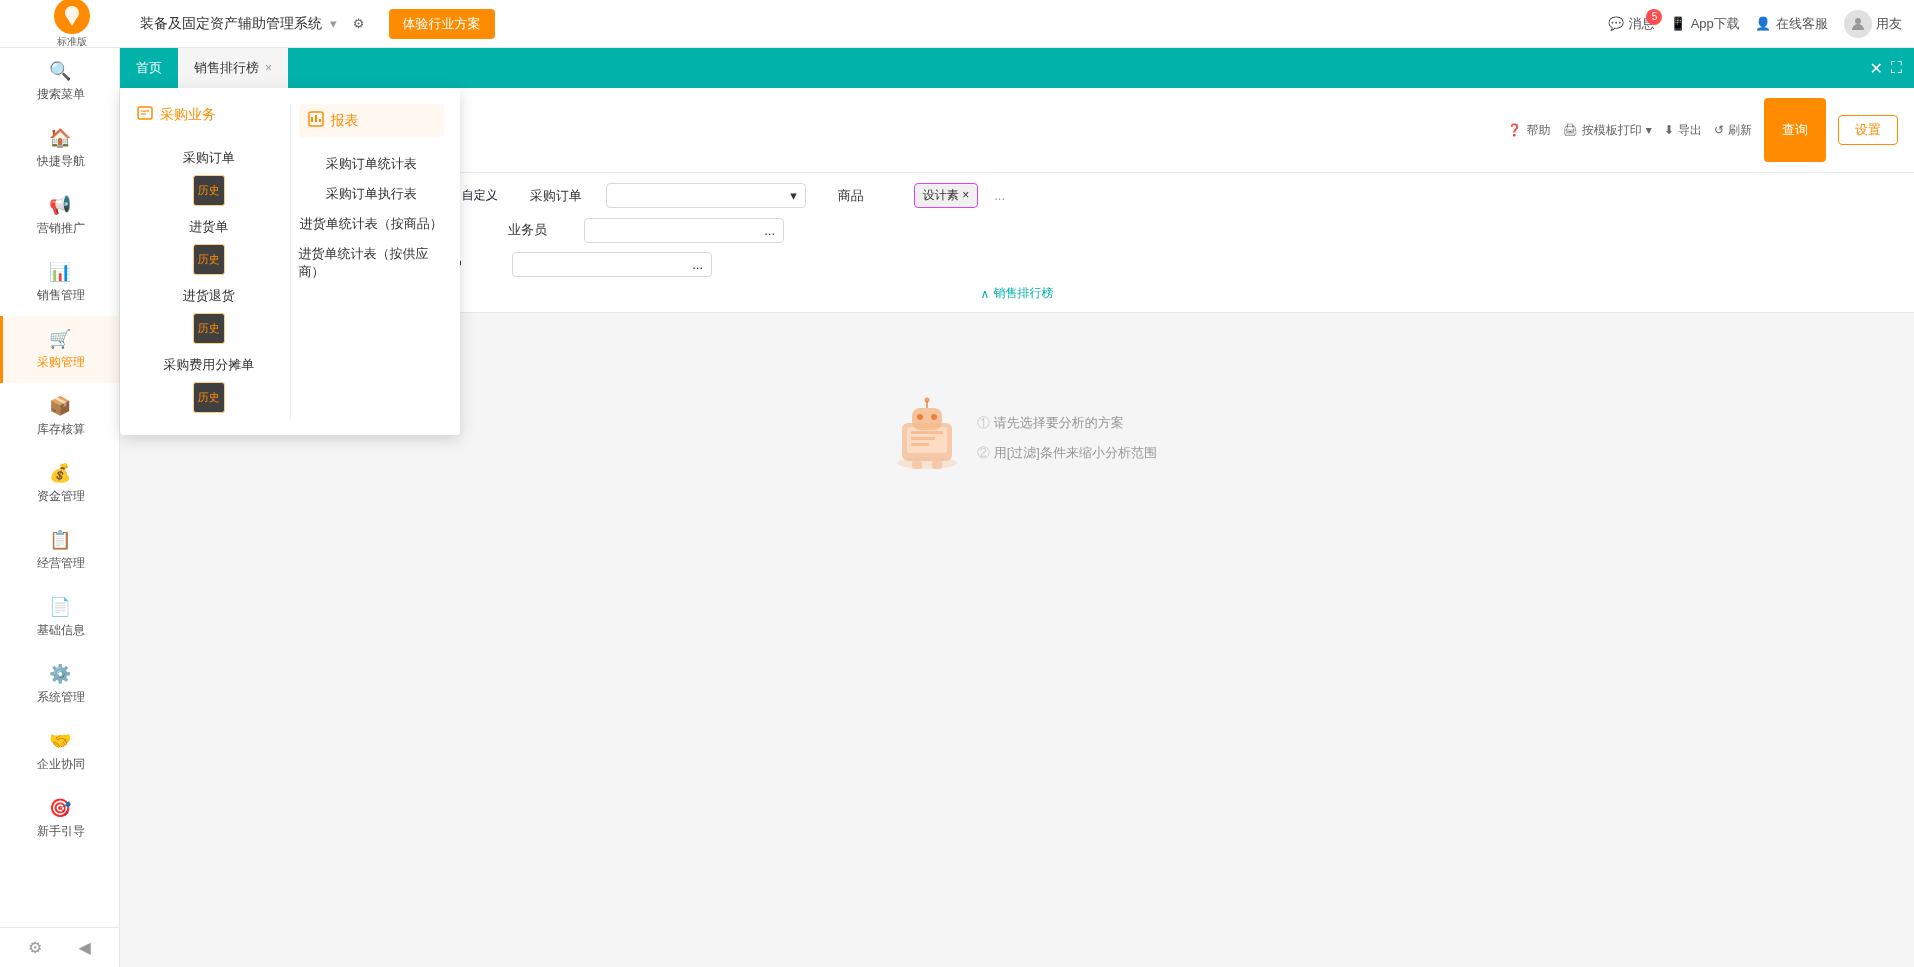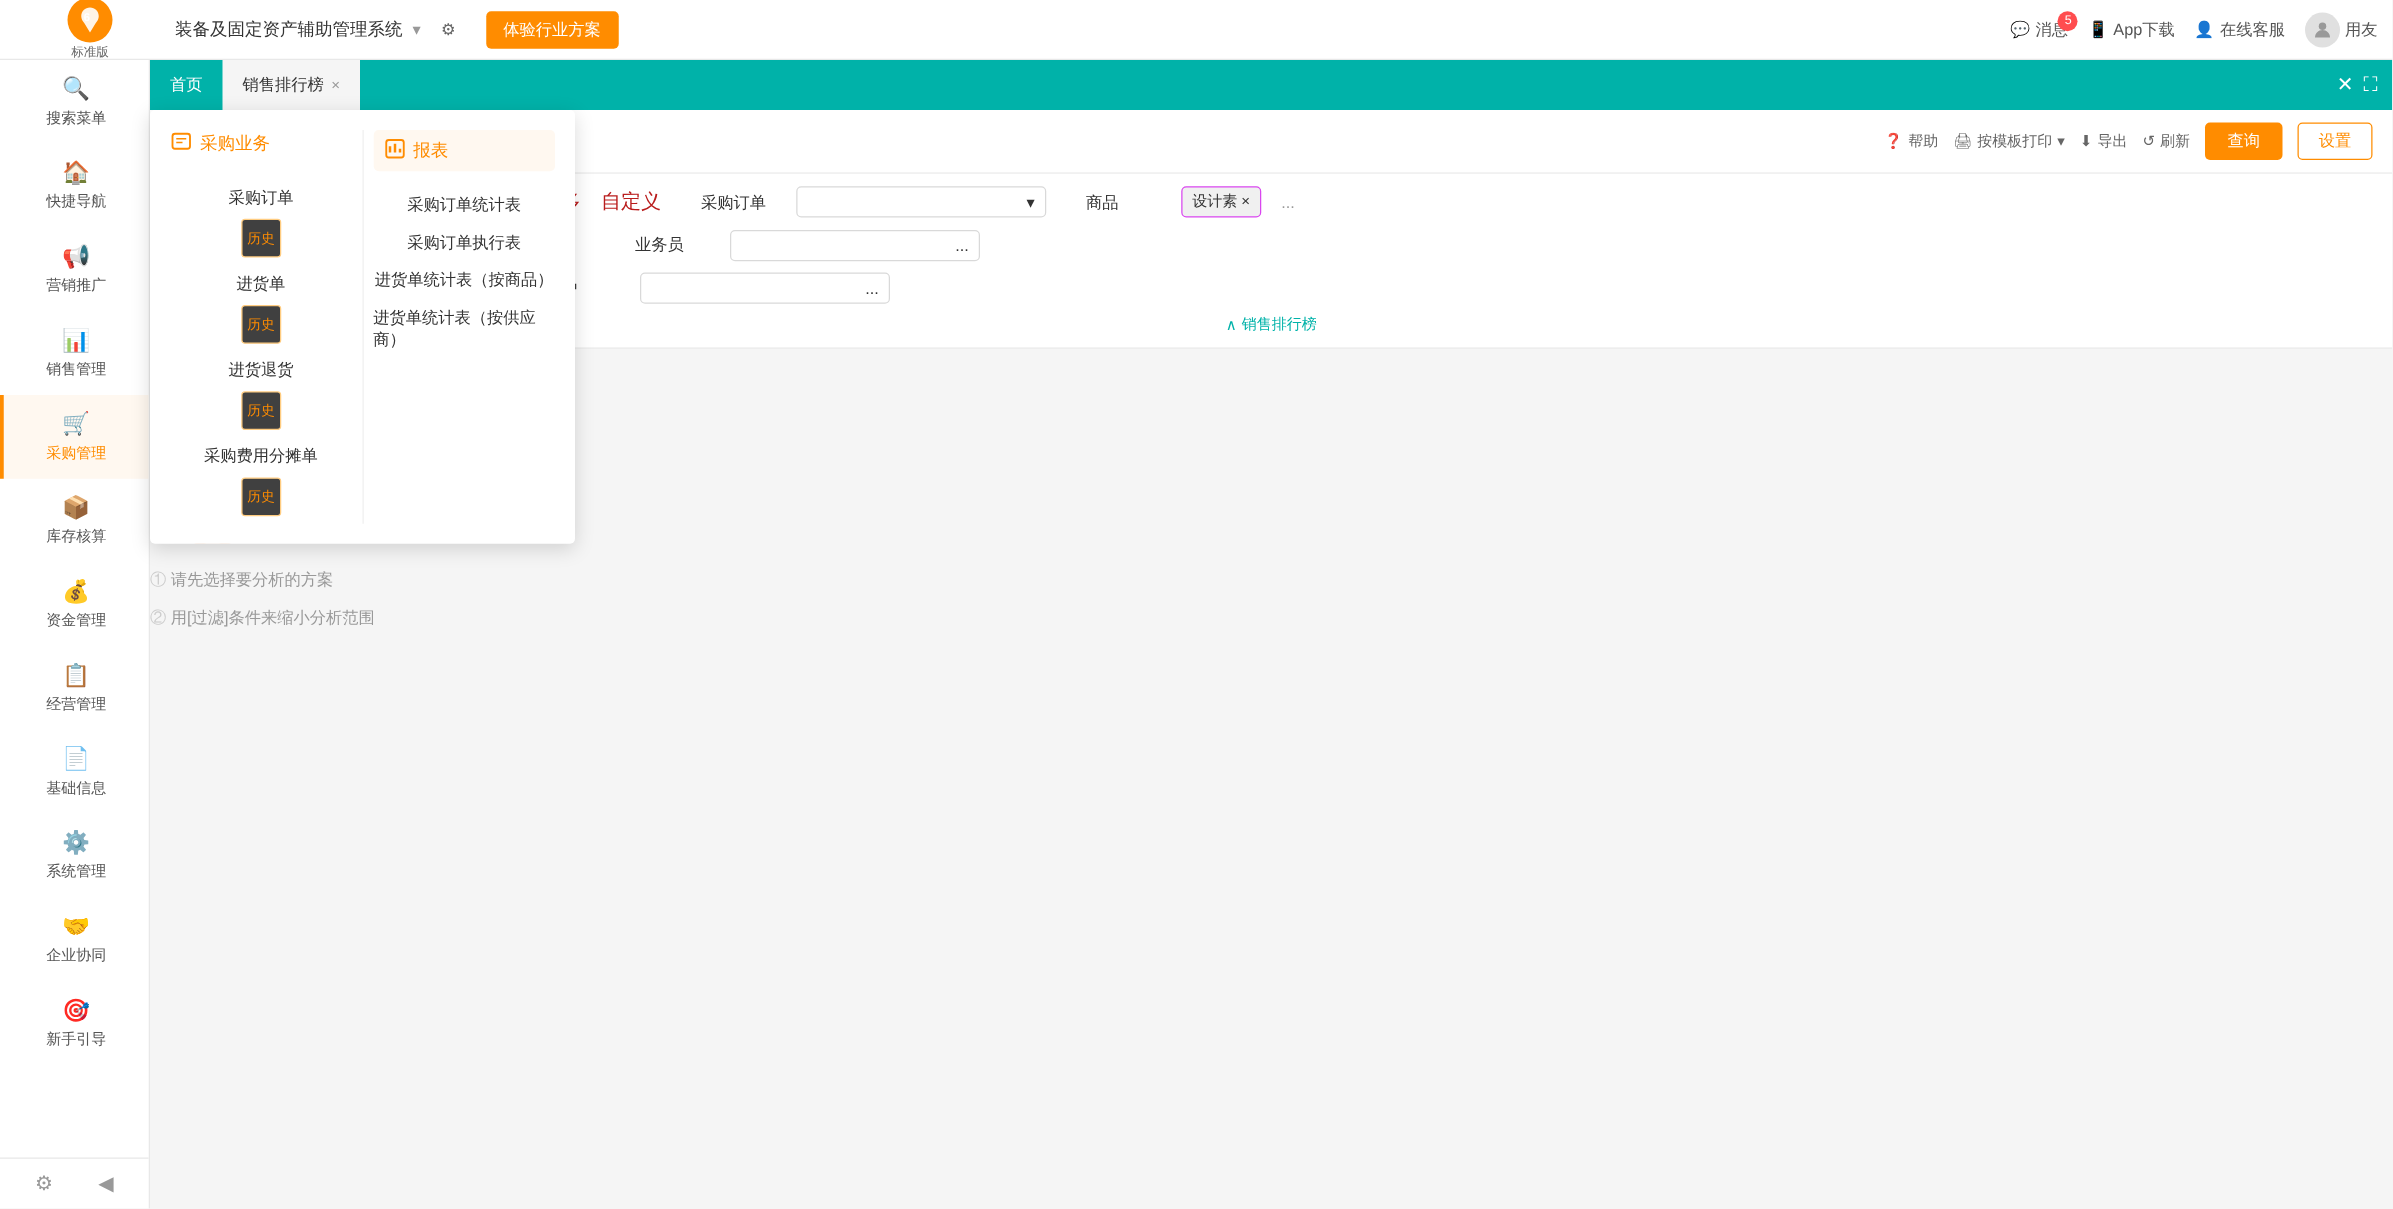--- a/index.html
+++ b/index.html
@@ -242,21 +242,21 @@
     .filter-toolbar-item {
       display: flex;
       align-items: center;
       gap: 4px;
       cursor: pointer;
     }
     .query-btn {
       background: #ff8c00;
       color: white;
       border: none;
-      padding: 6px 18px;
+      padding: 23px 18px;
       border-radius: 4px;
       cursor: pointer;
       font-size: 13px;
     }
     .set-btn {
       background: white;
       color: #ff8c00;
       border: 1px solid #ff8c00;
       padding: 5px 16px;
       border-radius: 4px;
@@ -287,23 +287,24 @@
       cursor: pointer;
     }
     .date-range {
       display: flex;
       align-items: center;
       gap: 4px;
       font-size: 13px;
       color: #333;
     }
     .date-link {
-      color: #b91c1c;
-      cursor: pointer;
-      font-size: 16px;
+      color: #0f172a;
+      cursor: pointer;
+      font-size: 12px;
+      font-family: Liberation Serif, serif;
     }
     .tag-item {
       background: #f0f0f0;
       border: 1px solid #d946ef;
       border-radius: 4px;
       padding: 3px 8px;
       font-size: 12px;
       color: #333;
       display: flex;
       align-items: center;
@@ -318,21 +319,22 @@
       cursor: pointer;
       font-size: 12px;
       display: flex;
       align-items: center;
       gap: 4px;
     }
 
     
     .empty-state {
       display: flex;
-      flex-direction: column;
+      flex-direction: row;
+      align-items: center;
       justify-content: center;
       padding: 80px 0;
     }
     .empty-icon {
       width: 100px;
       height: 80px;
       position: relative;
       margin-bottom: 16px;
     }
     .empty-text {

